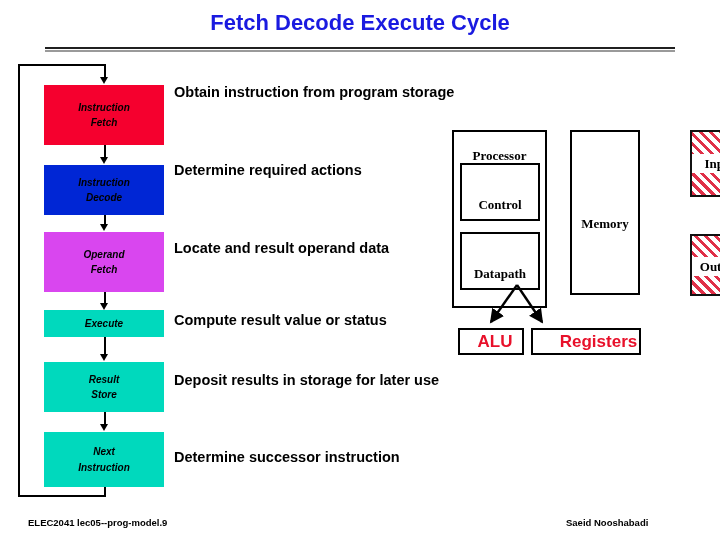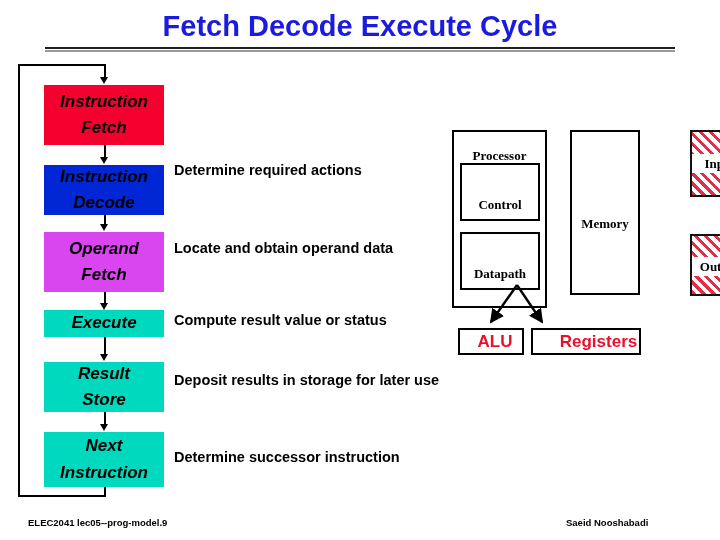--- a/index.html
+++ b/index.html
@@ -18,21 +18,21 @@
 
   
   #title {
     position: absolute;
     left: 0;
     top: 10px;
     width: 720px;
     text-align: center;
     font-family: "Liberation Sans", sans-serif;
     font-weight: bold;
-    font-size: 29px;
+    font-size: 22px;
     color: #1a1ae0;
     letter-spacing: 0px;
     white-space: nowrap;
   }
   #title-rule {
     position: absolute;
     left: 45px;
     top: 47px;
     width: 630px;
     height: 5px;
@@ -55,21 +55,21 @@
     position: absolute;
     left: 44px;
     width: 120px;
     display: flex;
     flex-direction: column;
     align-items: center;
     justify-content: center;
     font-family: "Liberation Sans", sans-serif;
     font-weight: bold;
     font-style: italic;
-    font-size: 17px;
+    font-size: 10px;
     color: #000000;
     line-height: 1.55;
     text-align: center;
   }
   .flow-box span { display: block; }
 
   
   .vline {
     position: absolute;
     width: 2px;
@@ -225,22 +225,23 @@
     <span>Store</span>
   </div>
   <div class="vline" style="left:104px; top:412px; height:13px;"></div>
   <div class="arrowhead-down" style="left:100px; top:424px;"></div>
 
   <div class="flow-box" style="top:432px; height:55px; background:#00d9bd;">
     <span>Next</span>
     <span>Instruction</span>
   </div>
 
+  <div class="desc" style="top:84px;">Obtain instruction from program storage</div>
   <div class="desc" style="top:162px;">Determine required actions</div>
-  <div class="desc" style="top:240px;">Locate and obtain operand data</div>
+  <div class="desc" style="top:240px;">Locate and result operand data</div>
   <div class="desc" style="top:312px;">Compute result value or status</div>
   <div class="desc" style="top:372px;">Deposit results in storage for later use</div>
   <div class="desc" style="top:449px;">Determine successor instruction</div>
 
   <div class="hw-box" style="left:452px; top:130px; width:95px; height:178px;"></div>
   <div class="hw-label" style="left:452px; top:136px; width:95px;">Processor</div>
 
   <div class="hw-box" style="left:460px; top:163px; width:80px; height:58px;"></div>
   <div class="hw-label" style="left:460px; top:185px; width:80px;">Control</div>
 

